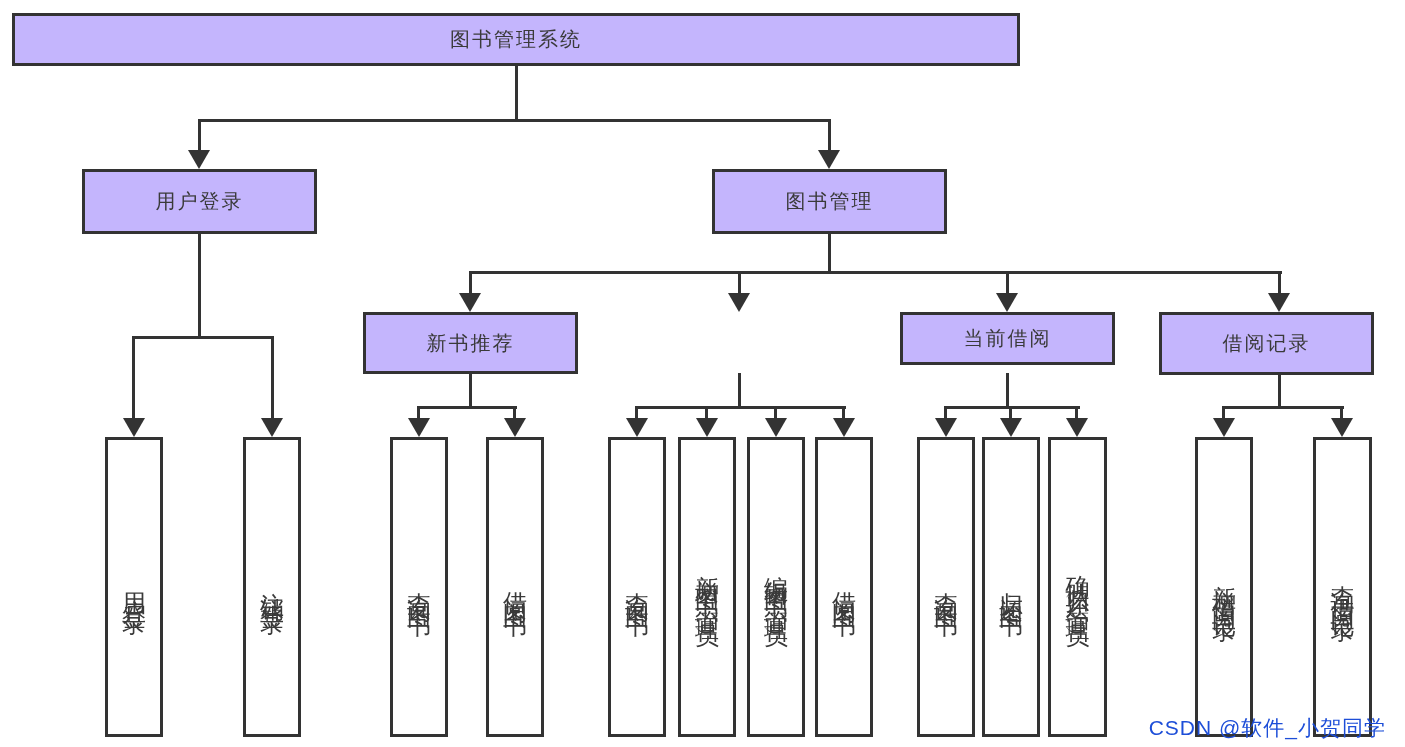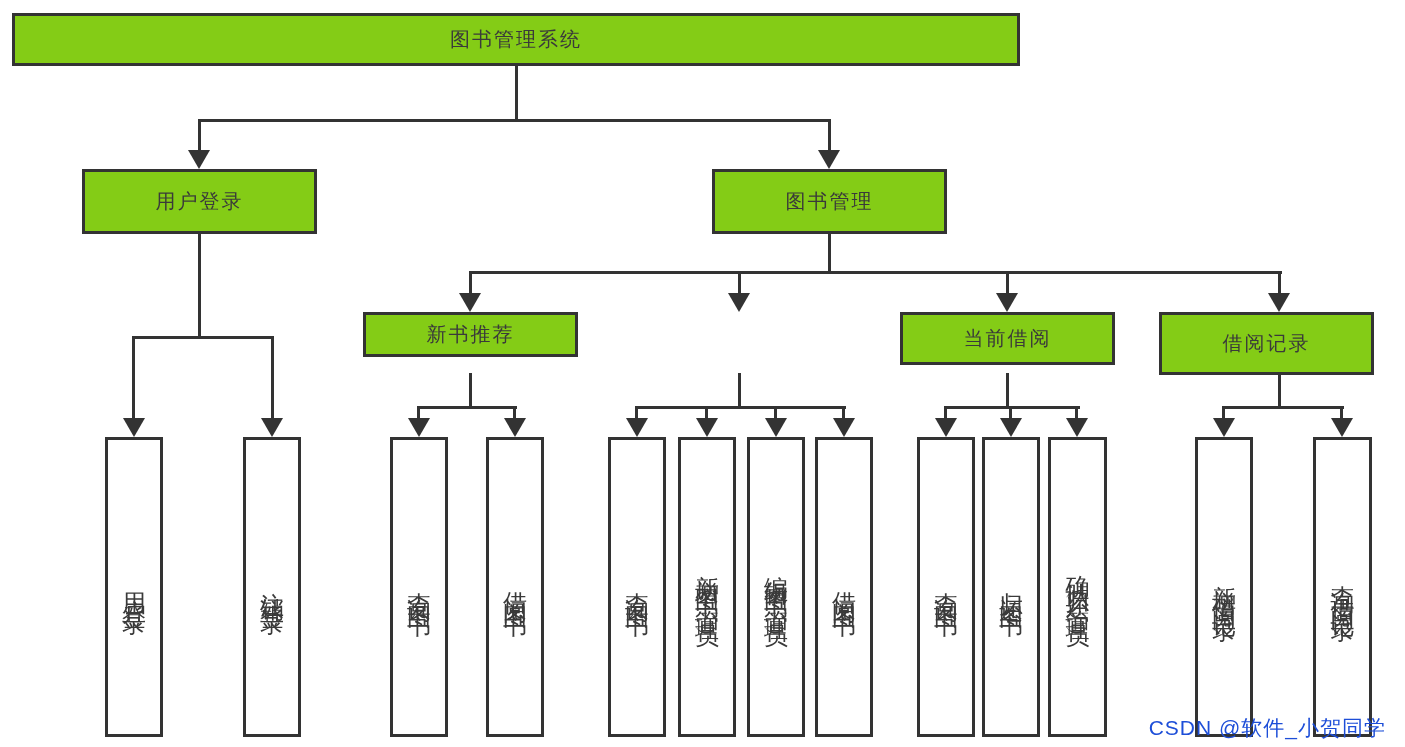--- a/index.html
+++ b/index.html
@@ -1,19 +1,19 @@
 <!DOCTYPE html>
 <html><head>
 <meta charset="utf-8">
 <style>
   html,body{margin:0;padding:0;background:#ffffff;}
   body{width:1405px;height:747px;overflow:hidden;}
   .canvas{position:relative;width:1405px;height:747px;background:#ffffff;
           font-family:"Liberation Sans","DejaVu Sans",sans-serif;color:#3a3a3a;}
-  .hbox{position:absolute;box-sizing:border-box;border:3px solid #333333;background:#84cc16;
+  .hbox{position:absolute;box-sizing:border-box;border:3px solid #333333;background:#c4b5fd;
         display:flex;align-items:center;justify-content:center;
         font-size:20px;letter-spacing:2px;white-space:nowrap;}
   .vbox{position:absolute;box-sizing:border-box;border:3px solid #333333;background:#ffffff;
         display:flex;align-items:center;justify-content:center;
         writing-mode:vertical-rl;font-size:24px;letter-spacing:7px;line-height:1;}
   .line{position:absolute;background:#333333;}
   .arrow{position:absolute;width:0;height:0;
          border-left:11px solid transparent;border-right:11px solid transparent;
          border-top:19px solid #333333;}
   .watermark{position:absolute;top:714px;right:19px;font-size:21px;color:#1d4ed8;
@@ -22,21 +22,21 @@
 </head>
 <body>
 
 <div class="canvas">
 
   <div class="hbox" style="left:12px;top:13px;width:1008px;height:53px;">图书管理系统</div>
 
   <div class="hbox" style="left:82px;top:169px;width:235px;height:65px;">用户登录</div>
   <div class="hbox" style="left:712px;top:169px;width:235px;height:65px;">图书管理</div>
 
-  <div class="hbox" style="left:363px;top:312px;width:215px;height:45px;">新书推荐</div>
+  <div class="hbox" style="left:363px;top:312px;width:215px;height:62px;">新书推荐</div>
   <div class="hbox" style="left:900px;top:312px;width:215px;height:53px;">当前借阅</div>
   <div class="hbox" style="left:1159px;top:312px;width:215px;height:63px;">借阅记录</div>
 
   <div class="vbox" style="left:105px;top:437px;width:58px;height:300px;">用户登录</div>
   <div class="vbox" style="left:243px;top:437px;width:58px;height:300px;">注销登录</div>
 
   <div class="vbox" style="left:390px;top:437px;width:58px;height:300px;">查询图书</div>
   <div class="vbox" style="left:486px;top:437px;width:58px;height:300px;">借阅图书</div>
 
   <div class="vbox" style="left:608px;top:437px;width:58px;height:300px;">查询图书</div>

